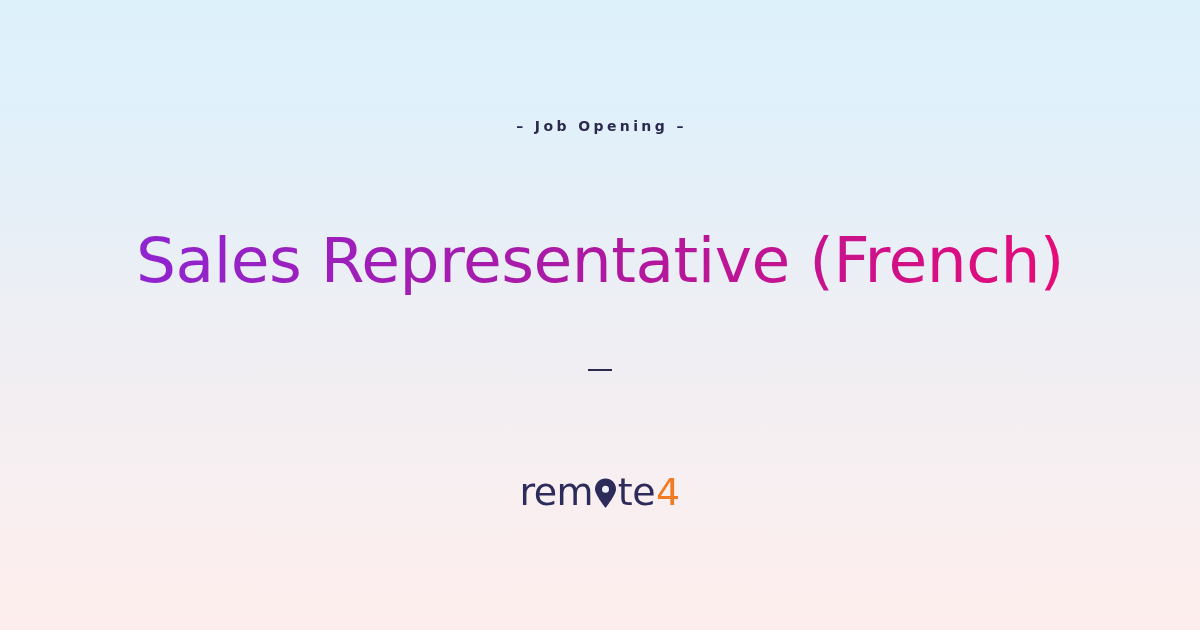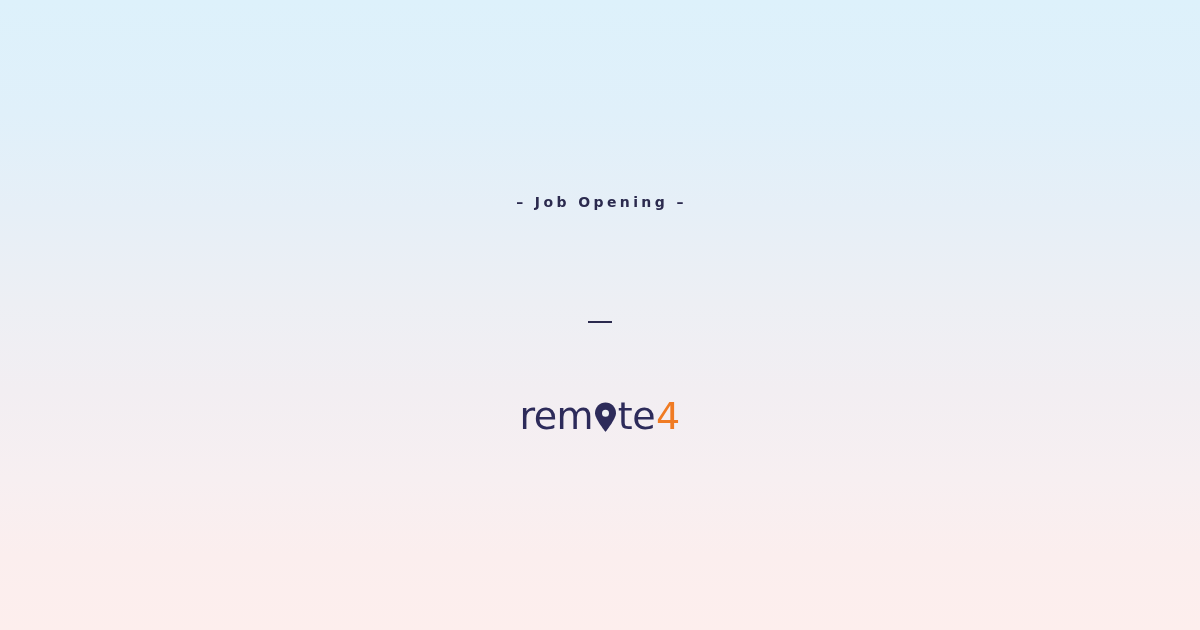--- a/index.html
+++ b/index.html
@@ -36,20 +36,21 @@
     );
   }
 
   .card-inner {
     width: 1060px;
     display: flex;
     flex-direction: column;
     align-items: center;
     justify-content: center;
     text-align: center;
+    gap: 28px;
   }
 
   
   .eyebrow {
     font-family: "DejaVu Sans", sans-serif;
     font-size: 14px;
     font-weight: 600;
     letter-spacing: 3.4px;
     color: #2b2a4e;
     line-height: 1;
@@ -124,20 +125,21 @@
   }
 </style>
 </head>
 <body>
 
 <div class="og-card">
   <div class="card-inner">
 
     <div class="eyebrow">– Job Opening –</div>
 
+    <h1 class="title">Sales Representative (French)</h1>
 
     <hr class="divider">
 
     <div class="logo">
       <span class="logo-part">rem</span>
       <span class="logo-pin">
         <svg viewBox="0 0 25 30" xmlns="http://www.w3.org/2000/svg" aria-hidden="true">
           <path d="M12.5 30 C12.5 30 2 16.8 2 11.3 C2 5.2 6.7 0.6 12.5 0.6 C18.3 0.6 23 5.2 23 11.3 C23 16.8 12.5 30 12.5 30 Z" fill="#2d2b5a"></path>
           <circle cx="12.5" cy="11.2" r="3.5" fill="#eef0f4"></circle>
         </svg>

